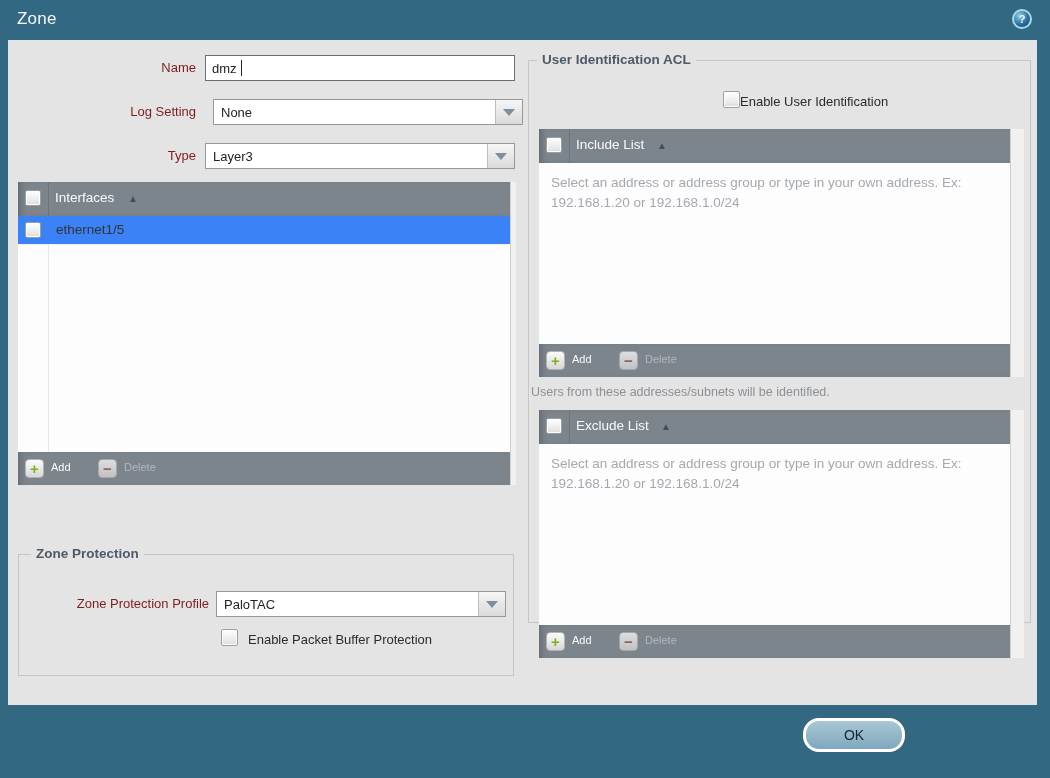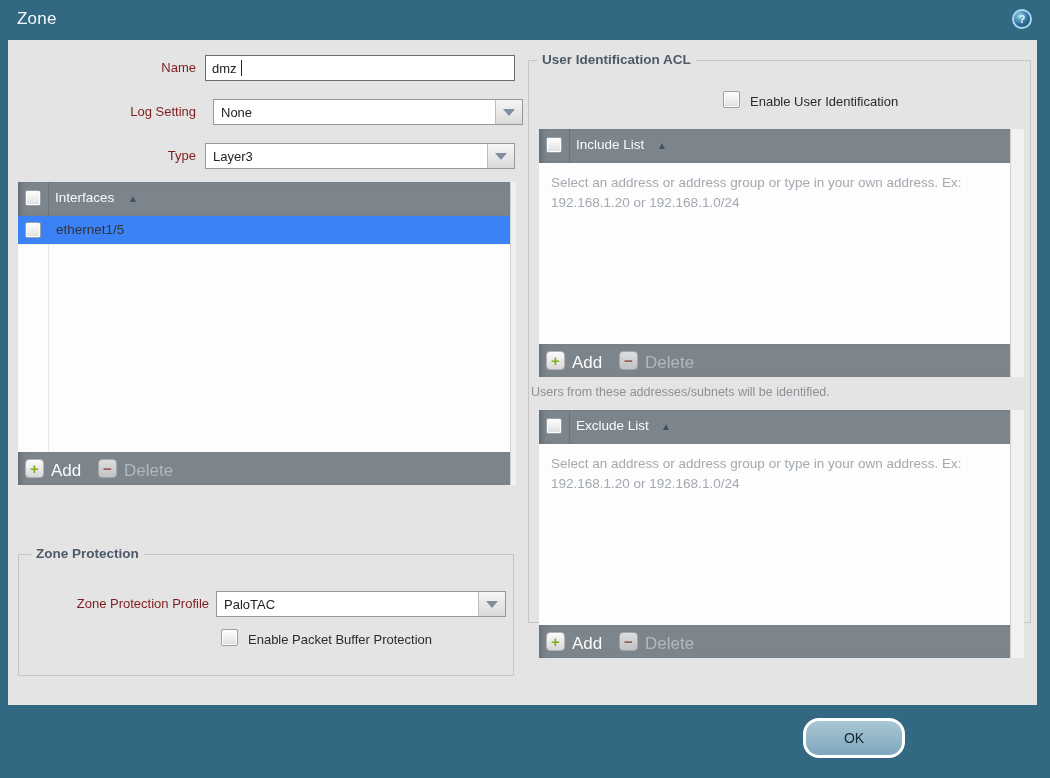--- a/index.html
+++ b/index.html
@@ -39,37 +39,37 @@
   .tbl-row { position:absolute; left:0; right:0; height:29px; border-bottom:1px solid #f1f1f1; background:#3b82f6; cursor:pointer; }
   .tbl-row .cb { left:7px; top:6px; }
   .row-label { position:absolute; left:38px; top:6px; font-size:13.5px; color:#333; }
   .tbl-foot { position:absolute; left:0; right:0; bottom:0; height:33px; background:#7c848c; box-shadow:inset 6px 0 6px -4px rgba(40,48,56,.3); }
   .scroll-track { position:absolute; top:0; bottom:0; background:#f1f1f1; border-left:1px solid #cfcfcf; }
 
   .icon-btn { position:absolute; top:7px; width:19px; height:19px; border-radius:4px; background:linear-gradient(180deg,#fcfcfc,#d7d7d7); border:1px solid #b2b2b2; text-align:center; cursor:pointer; }
   .icon-btn span { font-size:15px; font-weight:bold; line-height:16px; }
   .plus-glyph { color:#7fb117; }
   .minus-glyph { color:#9c5043; }
-  .foot-lbl { position:absolute; top:9px; font-size:17px; }
+  .foot-lbl { position:absolute; top:9px; font-size:11px; }
   .add-lbl { color:#fbfbfb; cursor:pointer; }
   .del-lbl { color:#b2b8bc; }
   .icon-btn.disabled { opacity:.75; cursor:default; }
 
   .placeholder { position:absolute; font-size:13.5px; line-height:20px; color:#a3a9b0; }
 
   
   .fs { position:absolute; border:1px solid #c6c6c6; }
   .fs-legend { position:absolute; top:-9px; background:#e4e4e4; padding:0 5px; font-size:13.5px; font-weight:bold; color:#4d5a68; }
 
   .note { position:absolute; font-size:12.5px; color:#8b9197; }
   .cb-label { position:absolute; font-size:13px; color:#2b2b2b; }
 
   
   .footer { position:absolute; left:0; top:705px; width:1050px; height:73px; background:#326882; }
-  .btn { position:absolute; top:13px; height:40px; border:3px solid #fff; border-radius:16px; font-family:"Liberation Sans",sans-serif; font-size:14px; color:#16272e; cursor:pointer; }
+  .btn { position:absolute; top:13px; height:34px; border:3px solid #fff; border-radius:16px; font-family:"Liberation Sans",sans-serif; font-size:14px; color:#16272e; cursor:pointer; }
   .btn-ok { left:803px; width:102px; background:linear-gradient(180deg,#a9c6d4,#7ea8bd); }
   .btn-cancel { left:916px; width:104px; background:linear-gradient(180deg,#eaeaea,#cccccc); }
 </style>
 </head>
 <body>
 
 <div class="window">
 
   <div class="titlebar">
     <span class="title-text">Zone</span>
@@ -133,21 +133,21 @@
           </span>
       </div>
       <span class="cb" style="left:202px; top:74px; width:17px; height:17px;"></span>
       <span class="cb-label" style="left:229px; top:77px;">Enable Packet Buffer Protection</span>
     </div>
 
     <div class="fs" style="left:520px; top:20px; width:503px; height:563px;">
       <span class="fs-legend" style="left:8px;">User Identification ACL</span>
 
       <span class="cb" style="left:194px; top:30px; width:17px; height:17px;"></span>
-      <span class="cb-label" style="left:221px; top:33px;">Enable User Identification</span>
+      <span class="cb-label" style="left:211px; top:33px;">Enable User Identification</span>
 
       <div class="tbl" style="left:10px; top:68px; width:485px; height:248px;">
         <div class="tbl-head">
           <span class="cb"></span>
           <span class="head-divider"></span>
           <span class="tbl-title">Include List</span>
           <span class="sort-arrow" style="left:118px;">▲</span>
         </div>
         <div class="tbl-body" style="top:34px; height:181px;">
           <span class="placeholder" style="left:12px; top:10px; width:440px;">Select an address or address group or type in your own address. Ex: 192.168.1.20 or 192.168.1.0/24</span>

